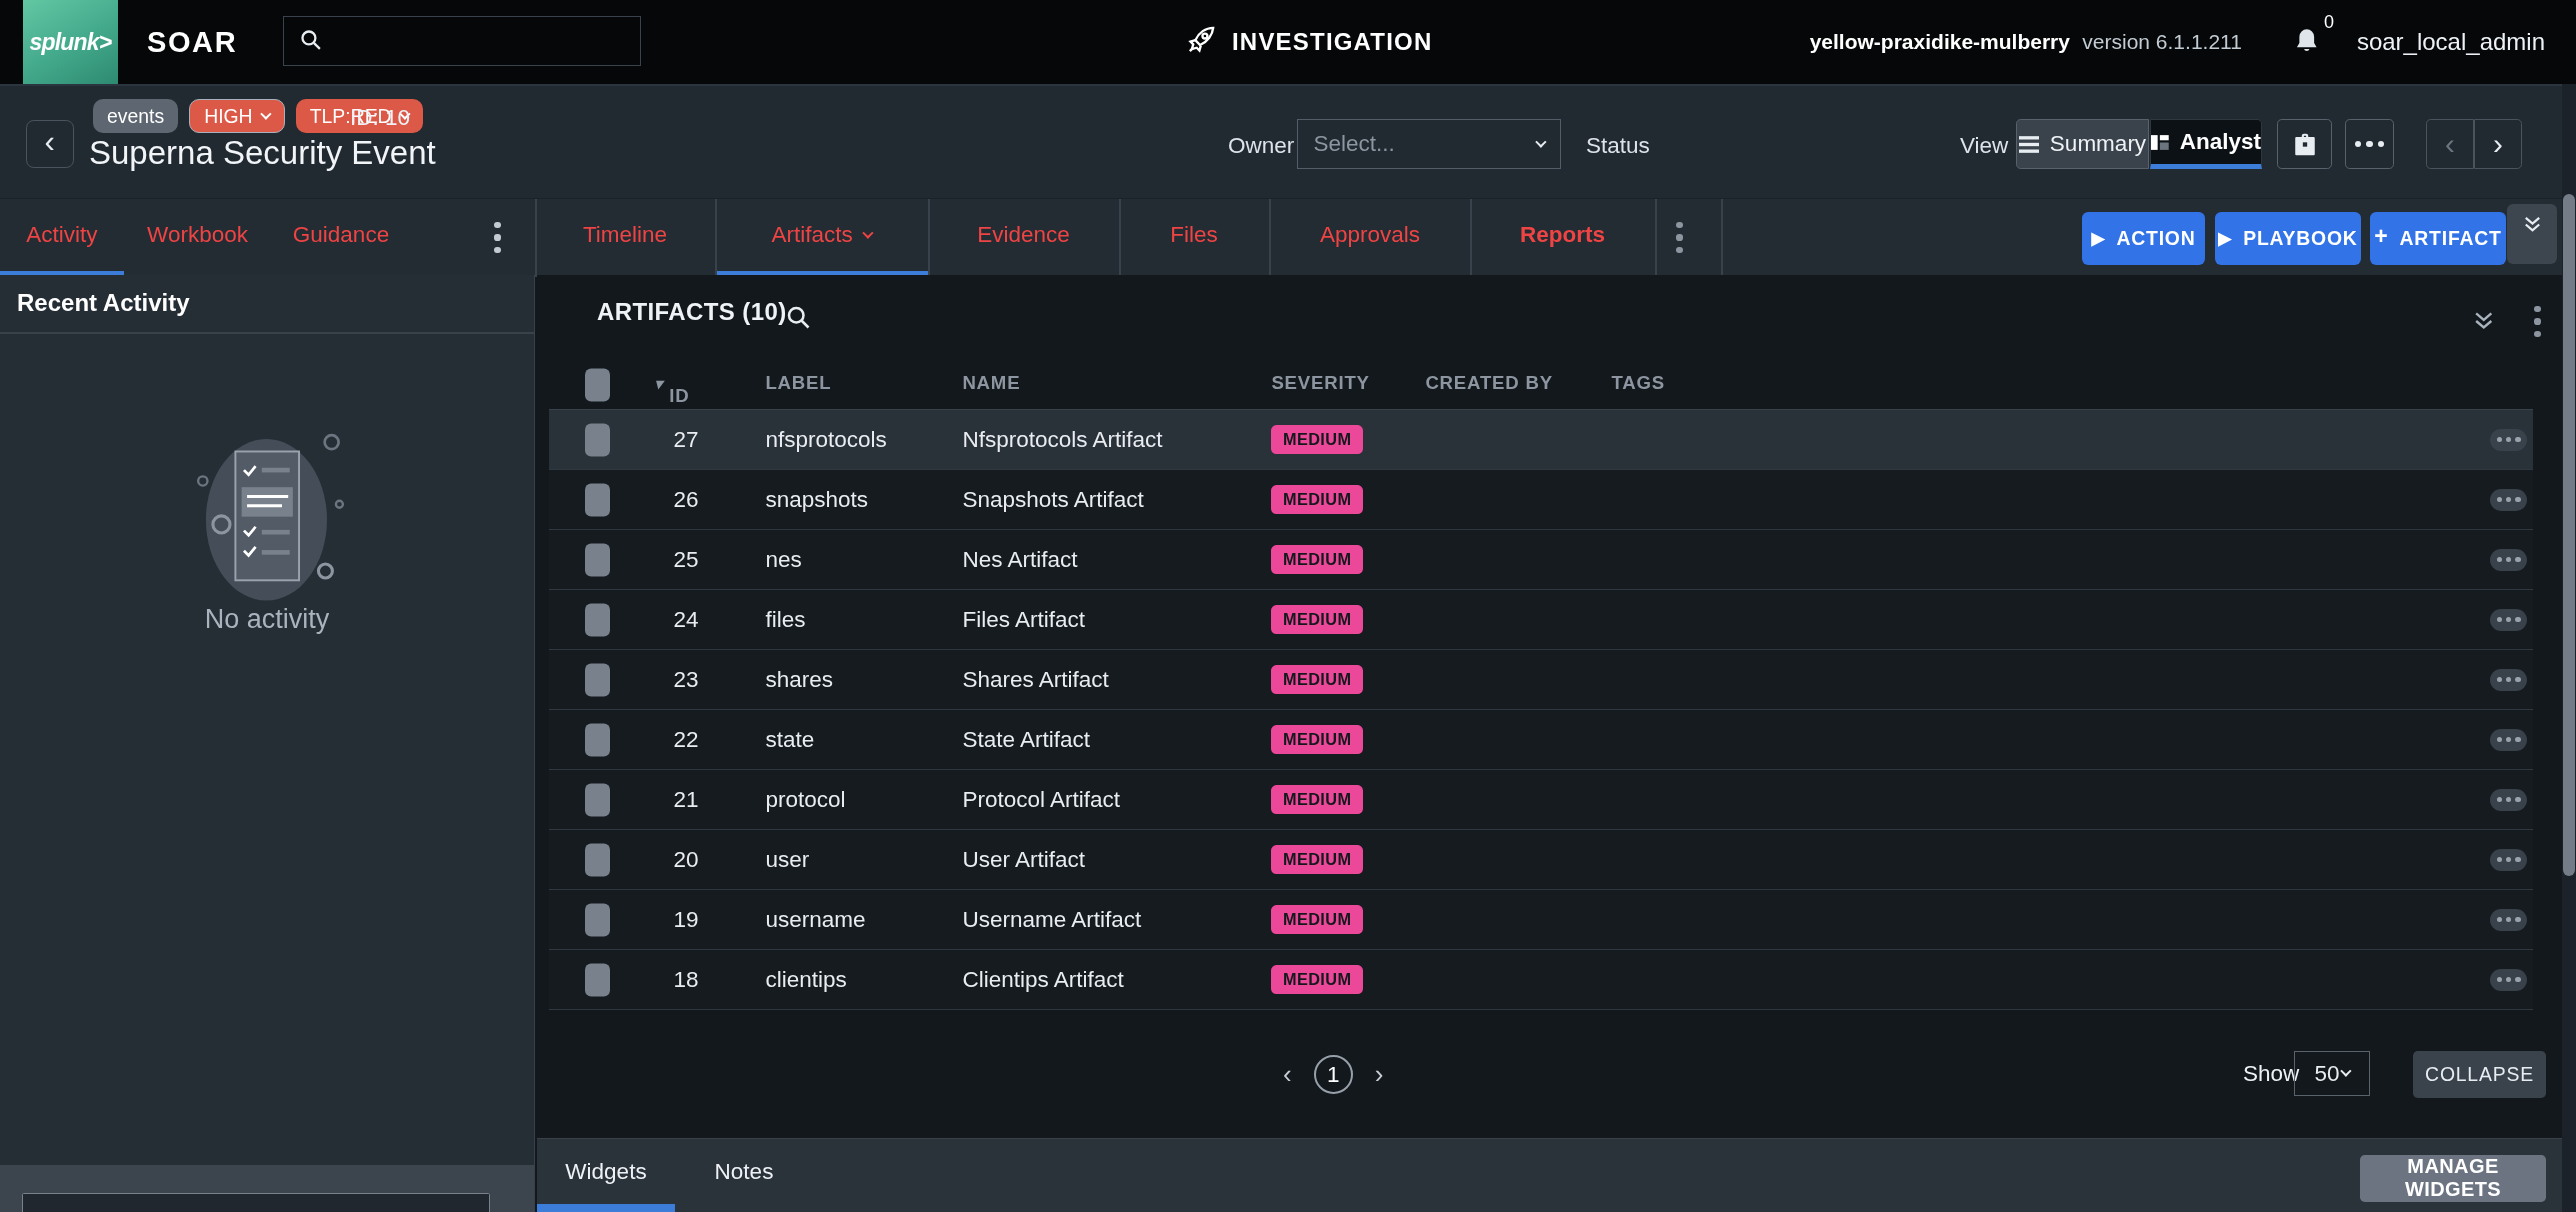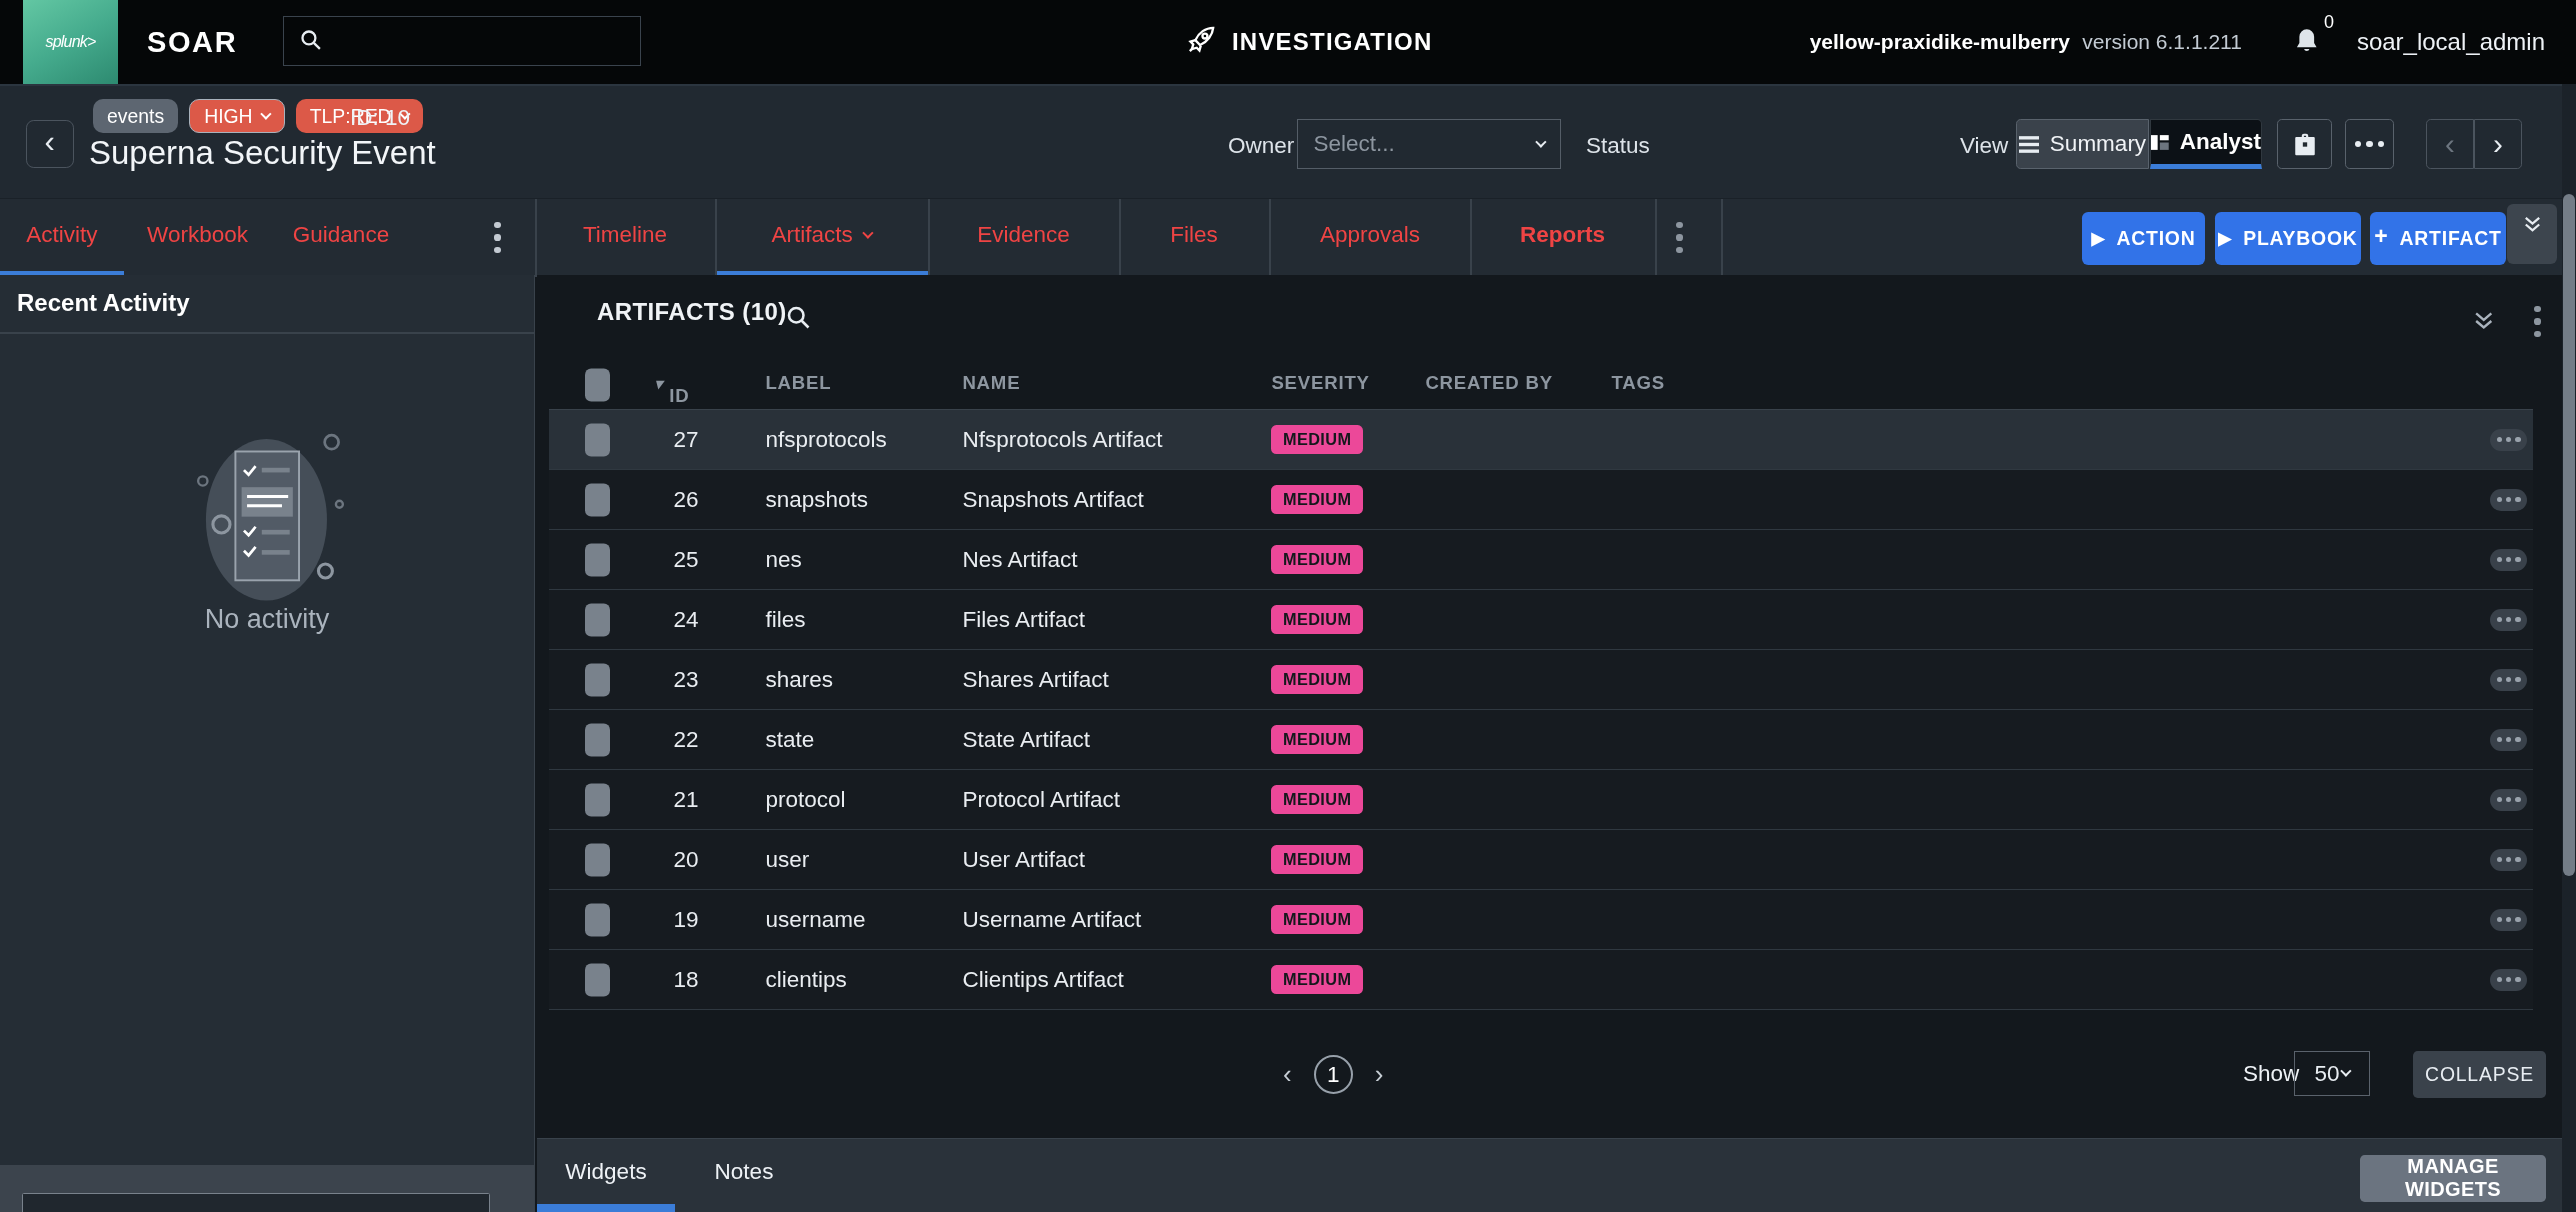--- a/index.html
+++ b/index.html
@@ -4,21 +4,21 @@
 <style>
   * { margin:0; padding:0; box-sizing:border-box; }
   body { background:#0c1014; font-family:"Liberation Sans", sans-serif; color:#e8edf2; }
   #app { position:relative; width:2576px; height:1213px; overflow:hidden; background:#13181d; }
 
   
   .topnav { position:absolute; left:0; top:0; width:2576px; height:84px; background:#050708; }
   .logo-box { position:absolute; left:23px; top:0; width:95px; height:84px;
     background:linear-gradient(150deg,#63c7a3 0%,#45ab8d 50%,#2d8a70 100%);
     display:flex; align-items:center; justify-content:center; }
-  .logo-text { font-size:16px; font-weight:normal; color:#fff; font-style:italic; letter-spacing:-0.8px; }
+  .logo-text { font-size:23px; font-weight:bold; color:#fff; font-style:italic; letter-spacing:-0.8px; }
   .product { position:absolute; left:147px; top:0; height:84px; display:flex; align-items:center;
     font-size:29px; font-weight:bold; letter-spacing:1.6px; color:#fff; }
   .search-box { position:absolute; left:283px; top:16.3px; width:358px; height:50px;
     border:1.6px solid #3a434d; display:flex; align-items:center; padding:0 14px; gap:11px; background:transparent; }
   .search-box input { flex:1; background:transparent; border:none; outline:none; color:#e8edf2; font-size:21px; font-family:inherit; }
   .investigation { position:absolute; left:1185px; top:0; height:84px; display:flex; align-items:center; gap:14px;
     font-size:24px; font-weight:700; letter-spacing:1.2px; color:#fff; }
   .topnav-right { position:absolute; right:31px; top:0; height:84px; display:flex; align-items:center; }
   .instance { font-weight:bold; font-size:21px; color:#fff; }
   .version { font-size:21px; color:#c3cbd3; margin-left:12.4px; }

